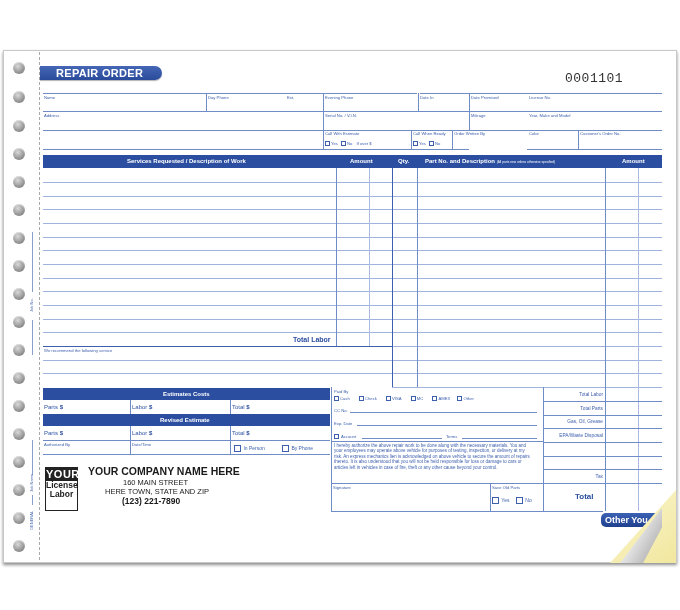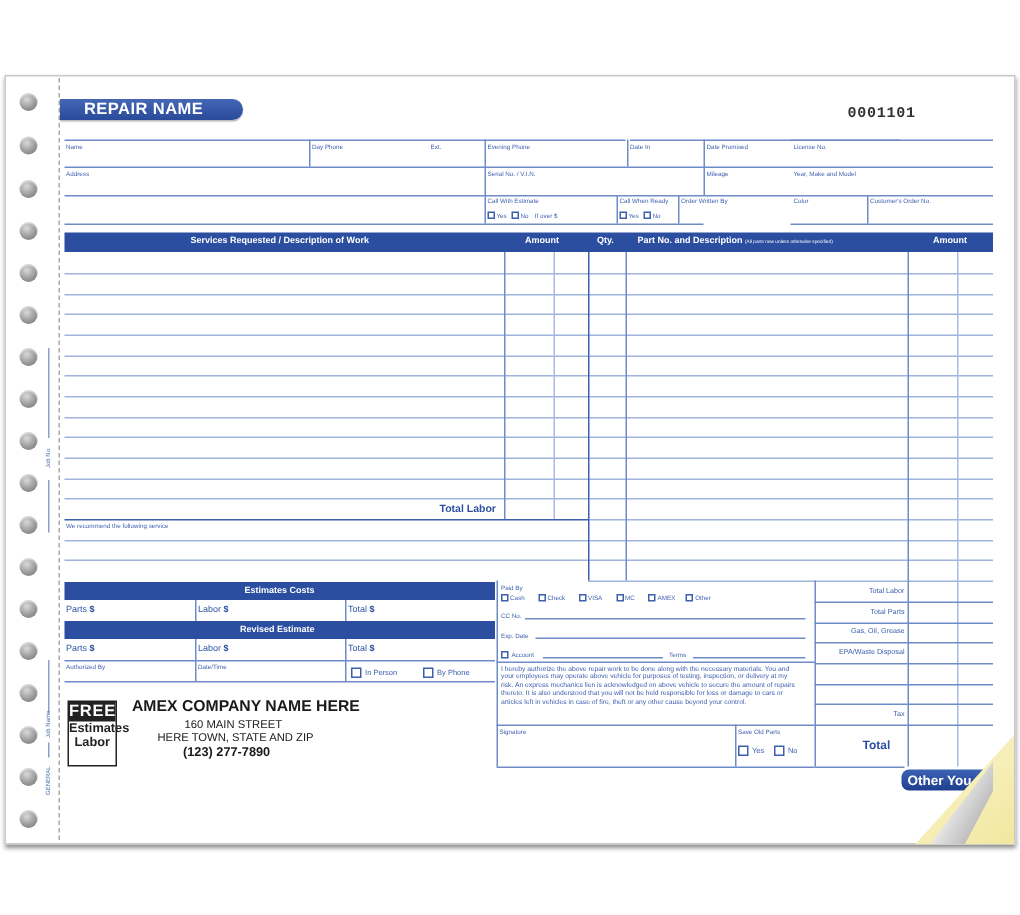--- a/index.html
+++ b/index.html
@@ -18,21 +18,21 @@
   .perf { position: absolute; left: 39px; top: 52px; height: 508px; border-left: 1px dashed #a9a9a9; }
   .stub-line { position: absolute; left: 32px; border-left: 1px solid #8aa0cc; }
   .stub-label { position: absolute; font-size: 4px; color: #4a6ab0; transform: rotate(-90deg); transform-origin: left top; white-space: nowrap; }
 
   .title-pill {
     position: absolute; left: 40px; top: 66px; width: 122px; height: 14px;
     background: linear-gradient(#4567b6, #2a4a9a); border-radius: 0 7px 7px 0;
     box-shadow: 0 1px 1px rgba(0,0,0,0.3);
     color: #fff; font-weight: bold; font-size: 11px; line-height: 14px; padding-left: 16px; letter-spacing: 0.3px;
   }
-  .order-no { position: absolute; left: 565px; top: 71px; font-family: "Liberation Mono", monospace; font-size: 10px; color: #333; letter-spacing: 0.5px; font-weight: bold; }
+  .order-no { position: absolute; left: 565px; top: 71px; font-family: "Liberation Mono", monospace; font-size: 13px; color: #333; letter-spacing: 0.5px; }
 
   .hl { position: absolute; height: 0; border-top: 1px solid #6f8cc7; }
   .hl.light { border-top-color: #9fb3dc; }
   .vl { position: absolute; width: 0; border-left: 1px solid #6f8cc7; }
   .vl.light { border-left-color: #a9bbe0; }
   .vl.dark { border-left-color: #3d5fae; }
   .lbl { position: absolute; font-size: 4.2px; color: #3d5fae; white-space: nowrap; line-height: 5px; }
   .cb { display: inline-block; width: 5px; height: 5px; border: 0.7px solid #3d5fae; vertical-align: middle; margin-right: 1px; }
   .cb.big { width: 7px; height: 7px; }
 
@@ -98,21 +98,21 @@
 <div class="perf"></div>
 
 <div class="stub-line" style="top:232px;height:60px"></div>
 <div class="stub-label" style="left:29px;top:312px">Job No.</div>
 <div class="stub-line" style="top:320px;height:35px"></div>
 <div class="stub-line" style="top:440px;height:35px"></div>
 <div class="stub-label" style="left:29px;top:492px">Job Name</div>
 <div class="stub-line" style="top:495px;height:10px"></div>
 <div class="stub-label" style="left:29px;top:530px">GENERAL</div>
 
-<div class="title-pill">REPAIR NAME</div>
+<div class="title-pill">REPAIR ORDER</div>
 <div class="order-no">0001101</div>
 
 <div>
   <div class="hl" style="left:43px;top:93px;width:374px"></div>
   <div class="hl" style="left:420px;top:93px;width:180px"></div>
   <div class="hl" style="left:527px;top:93px;width:135px"></div>
   <div class="hl" style="left:43px;top:111px;width:619px"></div>
   <div class="hl" style="left:43px;top:130px;width:619px"></div>
   <div class="hl" style="left:43px;top:149px;width:426px"></div>
   <div class="hl" style="left:527px;top:149px;width:135px"></div>
@@ -268,24 +268,24 @@
   <div class="tot-lbl" style="left:543px;top:392px">Total Labor</div>
   <div class="tot-lbl" style="left:543px;top:406px">Total Parts</div>
   <div class="tot-lbl" style="left:543px;top:419px">Gas, Oil, Grease</div>
   <div class="tot-lbl" style="left:543px;top:433px">EPA/Waste Disposal</div>
   <div class="tot-lbl" style="left:543px;top:474px">Tax</div>
   <div class="tot-big">Total</div>
 </div>
 
 <div>
   <div class="logo-box">
-    <div class="logo-free">FREE</div>
-    <div class="logo-std"><span>Estimates</span><br><span>Labor</span></div>
-  </div>
-  <div class="company">AMEX COMPANY NAME HERE</div>
+    <div class="logo-free">YOUR</div>
+    <div class="logo-std"><span>License</span><br><span>Labor</span></div>
+  </div>
+  <div class="company">YOUR COMPANY NAME HERE</div>
   <div class="addr" style="left:123px;top:478px">160 MAIN STREET</div>
   <div class="addr" style="left:105px;top:487px">HERE TOWN, STATE AND ZIP</div>
-  <div class="phone">(123) 277-7890</div>
+  <div class="phone">(123) 221-7890</div>
 </div>
 
 <div class="thanks">Other You</div>
 <div class="yellow"></div>
 <div class="fold"></div>
 
 </body></html>

